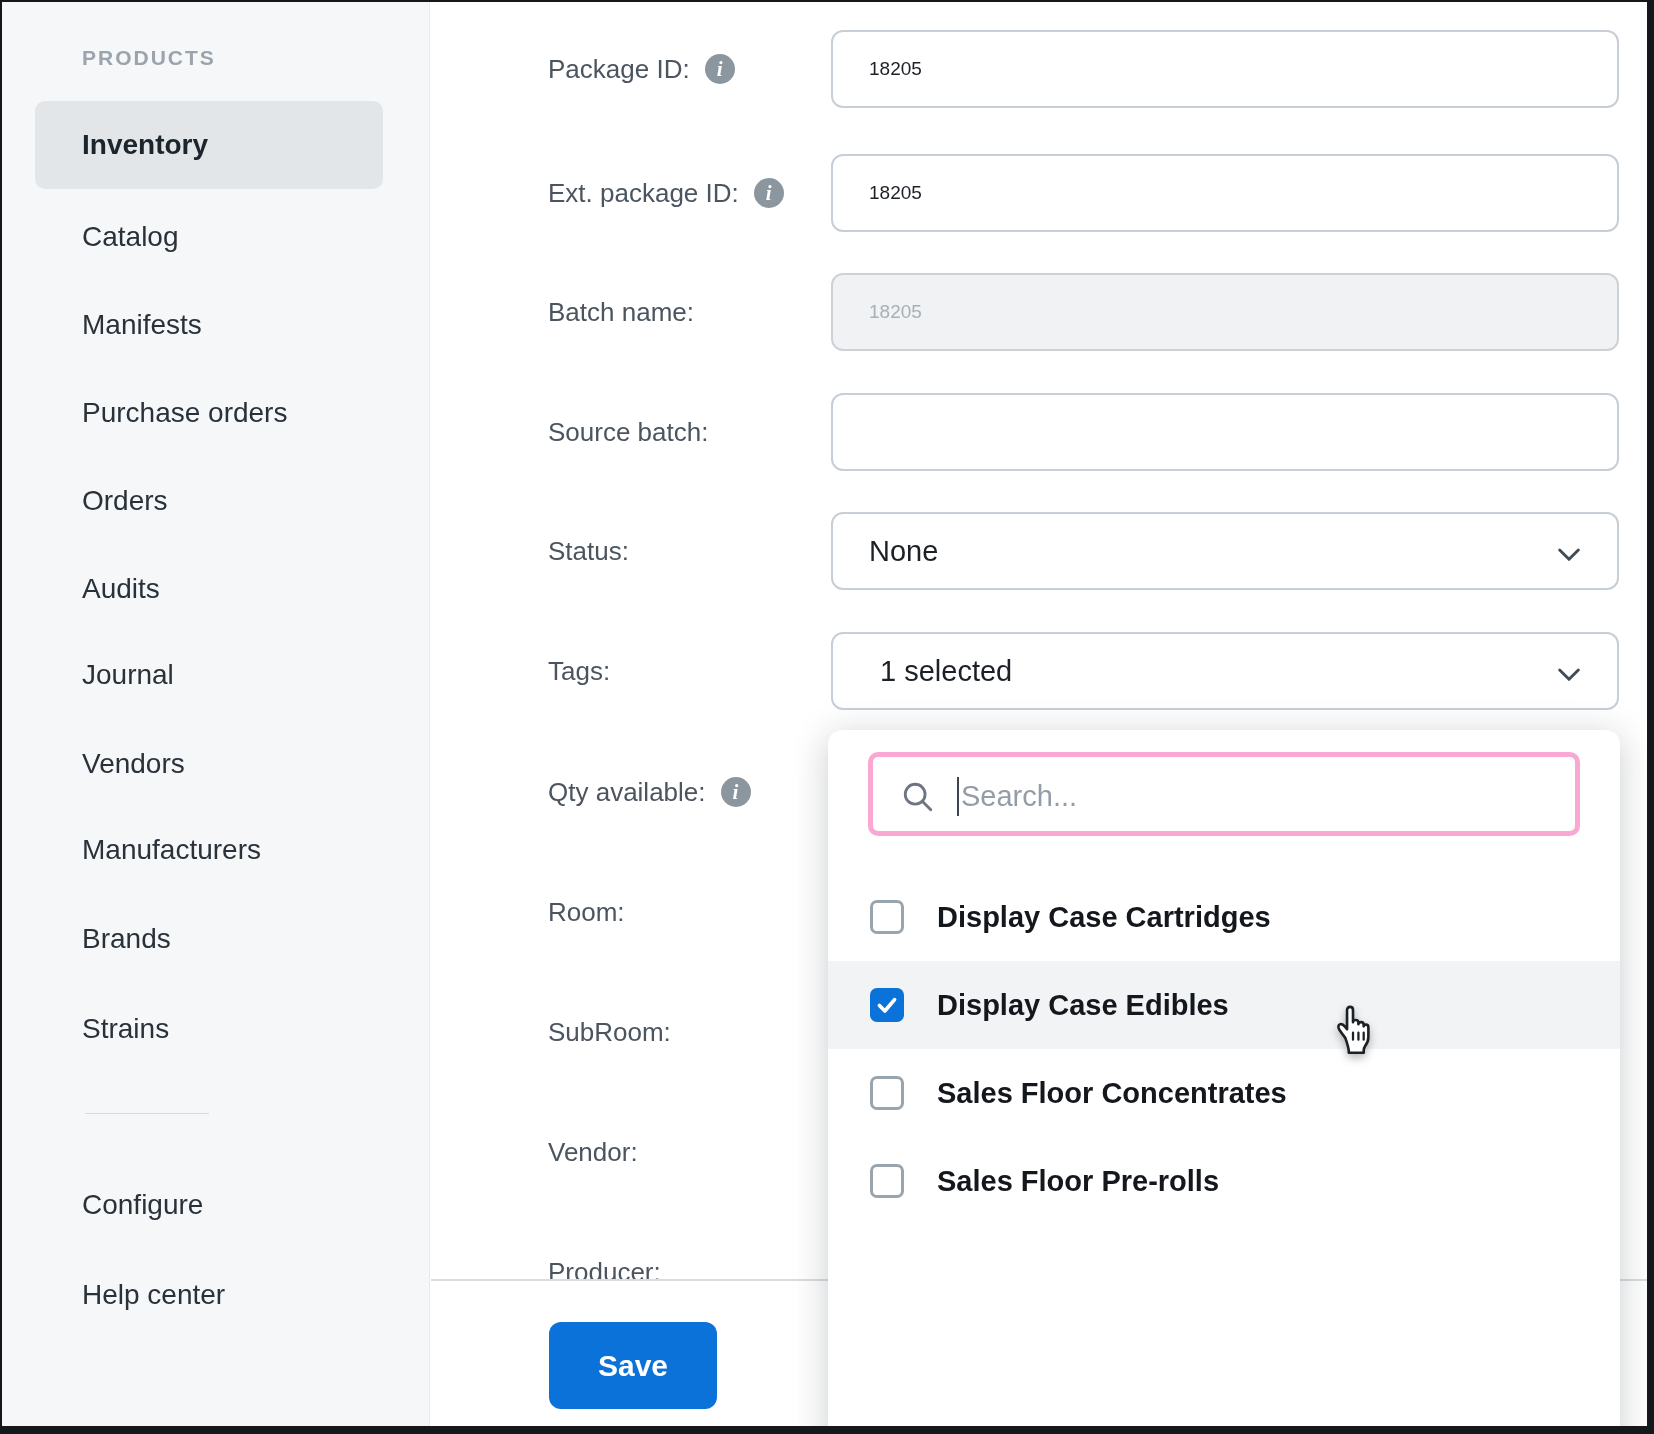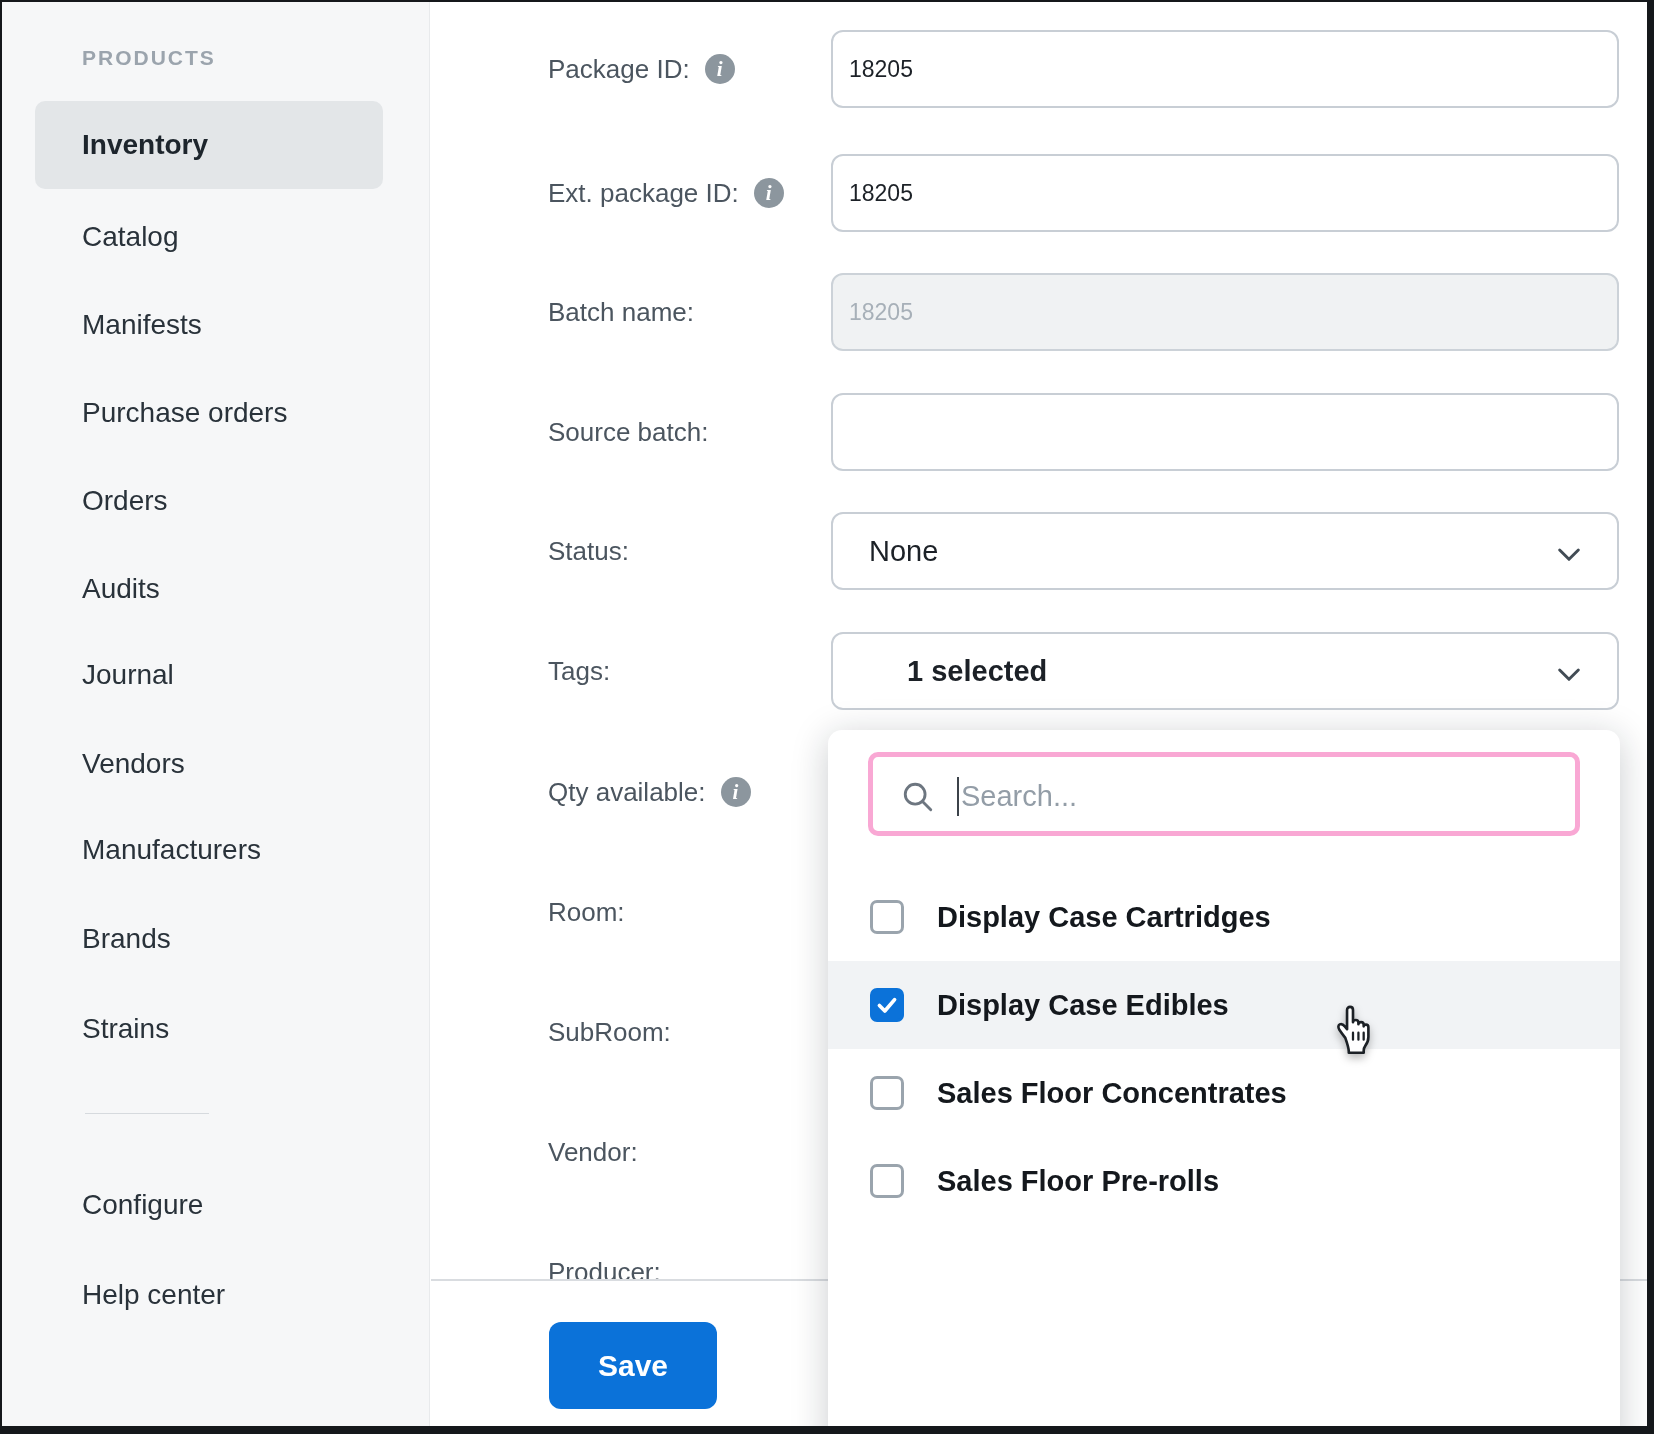--- a/index.html
+++ b/index.html
@@ -39,21 +39,21 @@
     width: 30px; height: 30px; border-radius: 50%; background: #8c969e;
     color: #fff; display: flex; align-items: center; justify-content: center;
     font-family: "Liberation Serif", serif; font-size: 21px; font-weight: bold;
     font-style: italic; cursor: pointer; flex: none;
   }
   .field, .select {
     position: absolute; left: 829px; width: 788px; height: 78px;
     border: 2px solid #c8ced5; border-radius: 12px; background: #fff; z-index: 1;
   }
   .field {
-    padding-left: 16px; font-size: 23px; color: #1c2127;
+    padding-left: 36px; font-size: 19px; color: #1c2127;
     font-family: "Liberation Sans", sans-serif;
   }
   .field.disabled { background: #f0f2f3; color: #a7b0b8; border-color: #ccd2d8; }
   .select { display: flex; align-items: center; cursor: pointer; }
   .select .sel-value { font-size: 29px; color: #1c2127; }
   .select .chev { position: absolute; right: 32px; top: 24px; width: 32px; height: 32px; }
   
   .footer {
     position: absolute; left: 429px; right: 0; top: 1277px; bottom: 0;
     background: #fff; border-top: 2px solid #d9dce0; z-index: 2;
@@ -181,21 +181,21 @@
         <div class="select" style="top: 510px;">
           <span class="sel-value" style="margin-left: 36px;">None</span>
           <svg class="chev" viewBox="0 0 24 24" fill="none" stroke="#424c55" stroke-width="2.2" stroke-linecap="round" stroke-linejoin="round">
             <polyline points="5 9 12 16 19 9"></polyline>
           </svg>
         </div>
         <div class="label-group" style="top: 649px;">
           <span class="lbl">Tags:</span>
         </div>
         <div class="select" style="top: 630px;">
-          <span class="sel-value" style="margin-left: 74px; font-weight: bold;">1 selected</span>
+          <span class="sel-value" style="margin-left: 47px;">1 selected</span>
           <svg class="chev" viewBox="0 0 24 24" fill="none" stroke="#424c55" stroke-width="2.2" stroke-linecap="round" stroke-linejoin="round">
             <polyline points="5 9 12 16 19 9"></polyline>
           </svg>
         </div>
         <div class="label-group" style="top: 770px;">
           <span class="lbl">Qty available:</span>
           <div class="info-icon">i</div>
         </div>
         <div class="label-group" style="top: 890px;">
           <span class="lbl">Room:</span>

